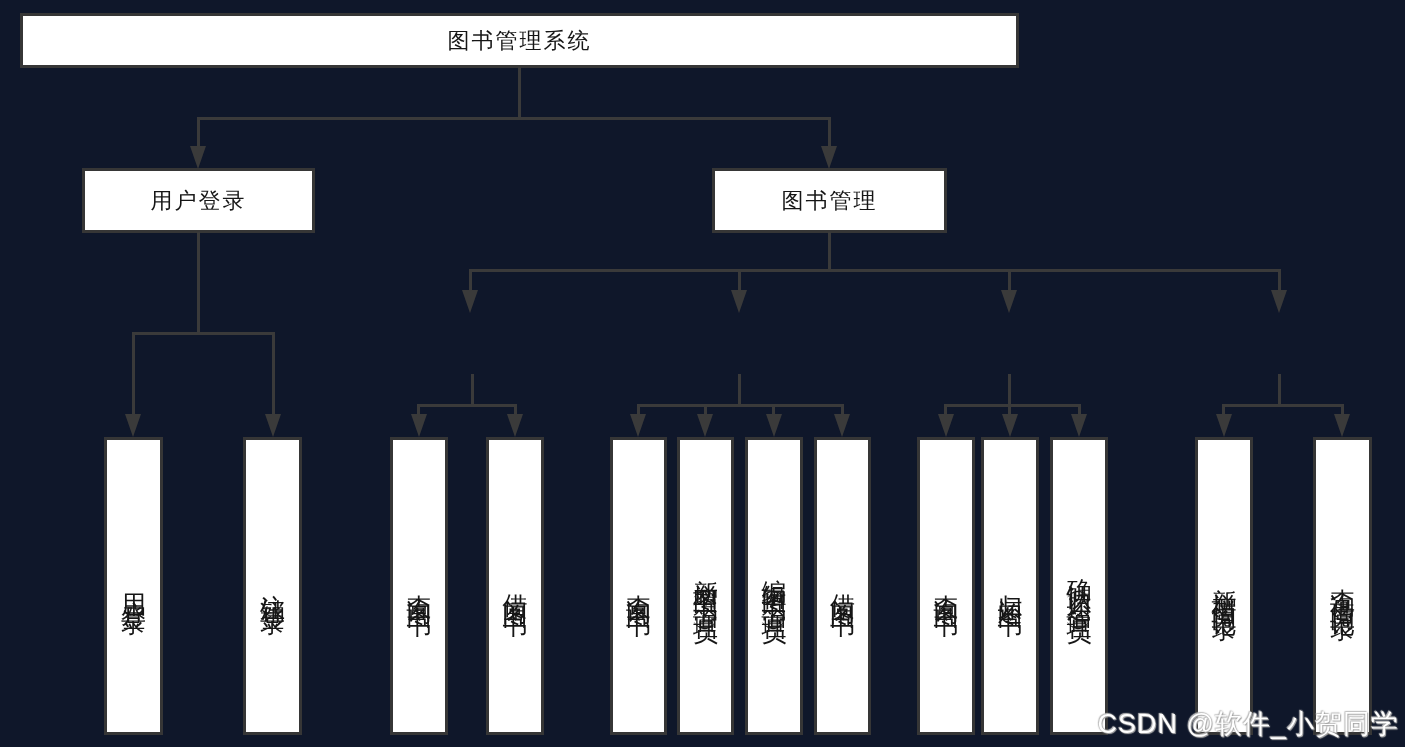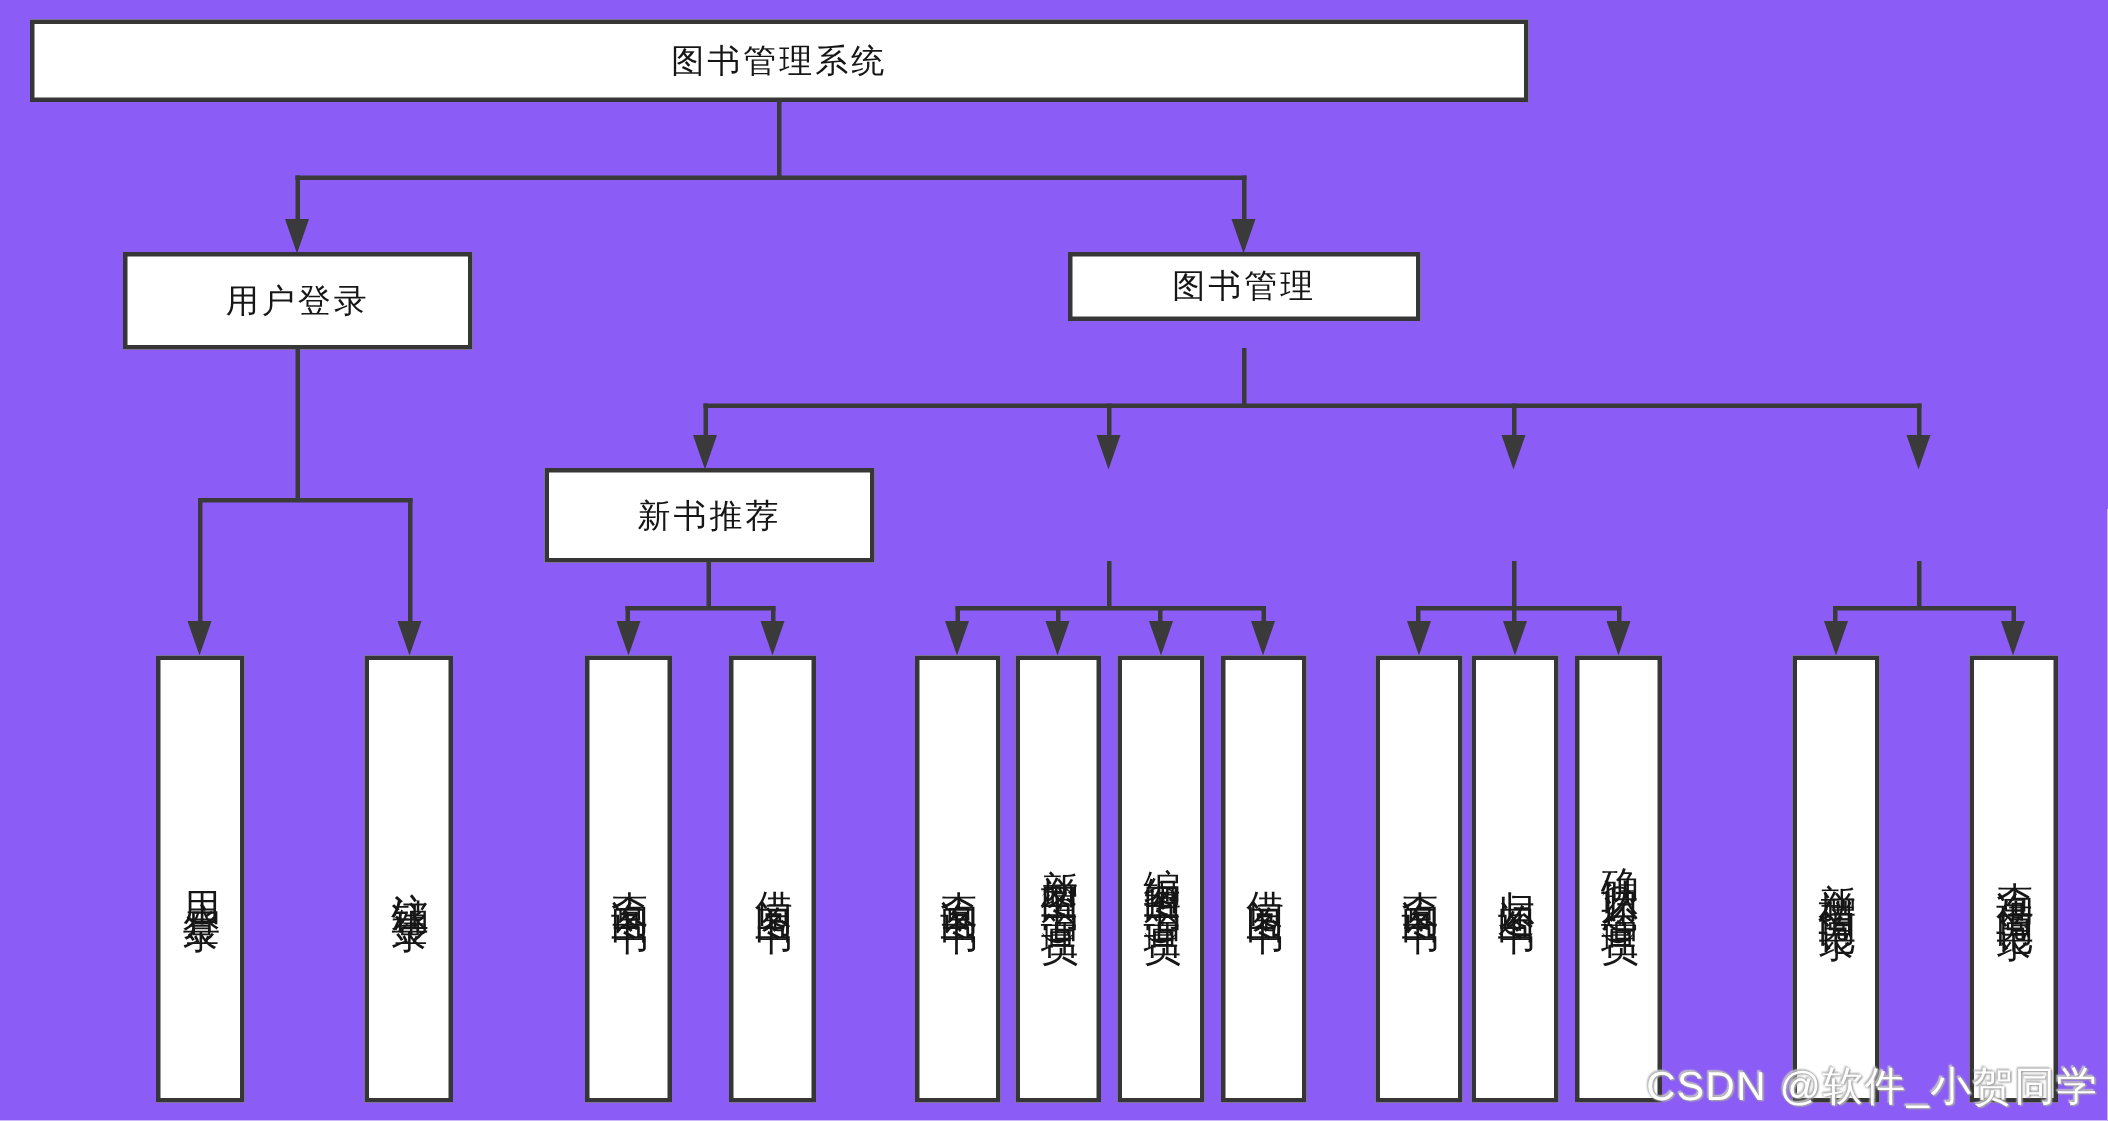--- a/index.html
+++ b/index.html
@@ -1,19 +1,19 @@
 <!DOCTYPE html>
 <html><head>
 <meta charset="utf-8">
 <style>
   html,body{margin:0;padding:0;background:#ffffff;}
   .stage{
     position:relative;
     width:1405px;height:747px;
-    background:#8b5cf6;
+    background:#0f172a;
     font-family:"Liberation Sans","DejaVu Sans",sans-serif;
     overflow:hidden;
   }
   
   .node{
     position:absolute;
     box-sizing:border-box;
     border:3px solid #363636;
     background:#ffffff;
     display:flex;align-items:center;justify-content:center;
@@ -61,21 +61,21 @@
   <div class="vl" style="left:518px;top:67px;height:53px;"></div>
   <div class="hl" style="left:197px;top:117px;width:634px;"></div>
   <div class="vl" style="left:197px;top:117px;height:33px;"></div>
   <div class="ah" style="left:190px;top:146px;"></div>
   <div class="vl" style="left:828px;top:117px;height:33px;"></div>
   <div class="ah" style="left:821px;top:146px;"></div>
 
   <div class="node hnode" style="left:82px;top:168px;width:233px;height:65px;">
     <span>用户登录</span>
   </div>
-  <div class="node hnode" style="left:712px;top:168px;width:235px;height:46px;">
+  <div class="node hnode" style="left:712px;top:168px;width:235px;height:65px;">
     <span>图书管理</span>
   </div>
 
   <div class="vl" style="left:197px;top:232px;height:102px;"></div>
   <div class="hl" style="left:132px;top:332px;width:143px;"></div>
   <div class="vl" style="left:132px;top:332px;height:84px;"></div>
   <div class="ah" style="left:125px;top:414px;"></div>
   <div class="vl" style="left:272px;top:332px;height:84px;"></div>
   <div class="ah" style="left:265px;top:414px;"></div>
 
@@ -83,23 +83,20 @@
   <div class="hl" style="left:469px;top:269px;width:812px;"></div>
   <div class="vl" style="left:469px;top:269px;height:23px;"></div>
   <div class="ah" style="left:462px;top:290px;"></div>
   <div class="vl" style="left:738px;top:269px;height:23px;"></div>
   <div class="ah" style="left:731px;top:290px;"></div>
   <div class="vl" style="left:1008px;top:269px;height:23px;"></div>
   <div class="ah" style="left:1001px;top:290px;"></div>
   <div class="vl" style="left:1278px;top:269px;height:23px;"></div>
   <div class="ah" style="left:1271px;top:290px;"></div>
 
-  <div class="node hnode" style="left:363px;top:312px;width:220px;height:63px;">
-    <span>新书推荐</span>
-  </div>
 
   <div class="vl" style="left:471px;top:374px;height:32px;"></div>
   <div class="hl" style="left:417px;top:404px;width:100px;"></div>
   <div class="vl" style="left:417px;top:404px;height:12px;"></div>
   <div class="ah" style="left:411px;top:414px;"></div>
   <div class="vl" style="left:514px;top:404px;height:12px;"></div>
   <div class="ah" style="left:507px;top:414px;"></div>
 
   <div class="vl" style="left:738px;top:374px;height:32px;"></div>
   <div class="hl" style="left:637px;top:404px;width:207px;"></div>

